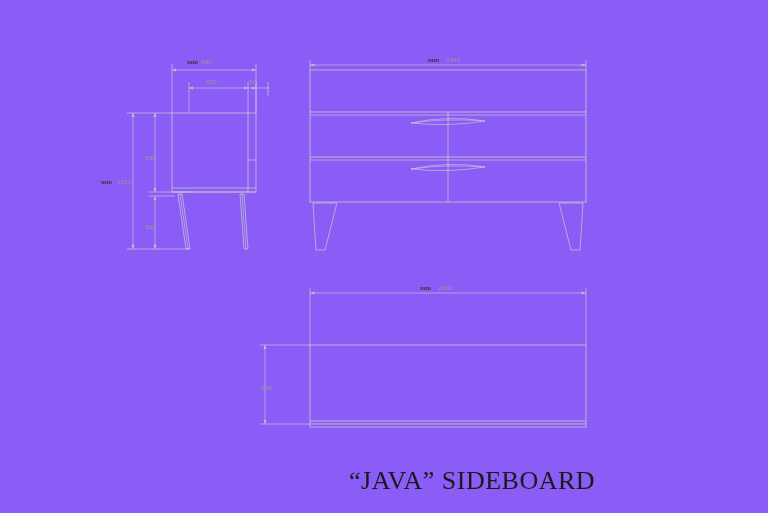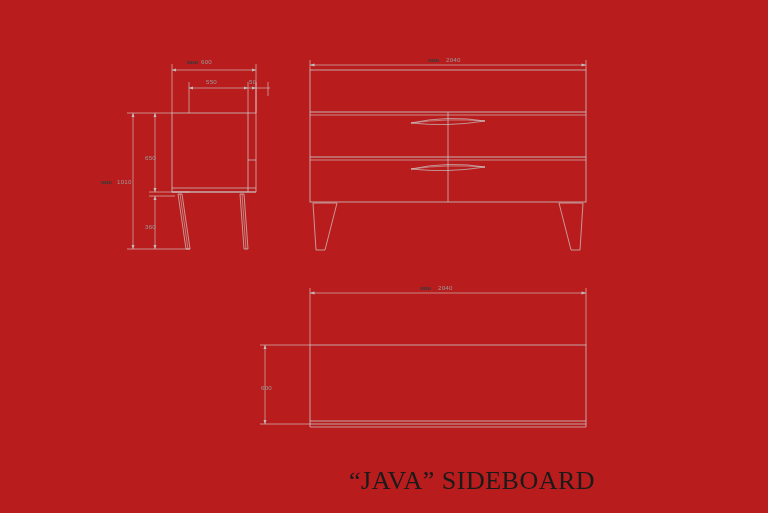--- a/index.html
+++ b/index.html
@@ -13,21 +13,21 @@
     font-family: "Liberation Sans", sans-serif;
     overflow: hidden;
     position: relative;
   }
   #sheet {
     position: absolute;
     left: 0;
     top: 0;
     width: 768px;
     height: 513px;
-    background: #b91c1c;
+    background: #8b5cf6;
   }
   #drawing {
     position: absolute;
     left: 0;
     top: 0;
   }
   .dimtext {
     font-family: "Liberation Sans", sans-serif;
     font-size: 6.2px;
     fill: #9a9a9a;

